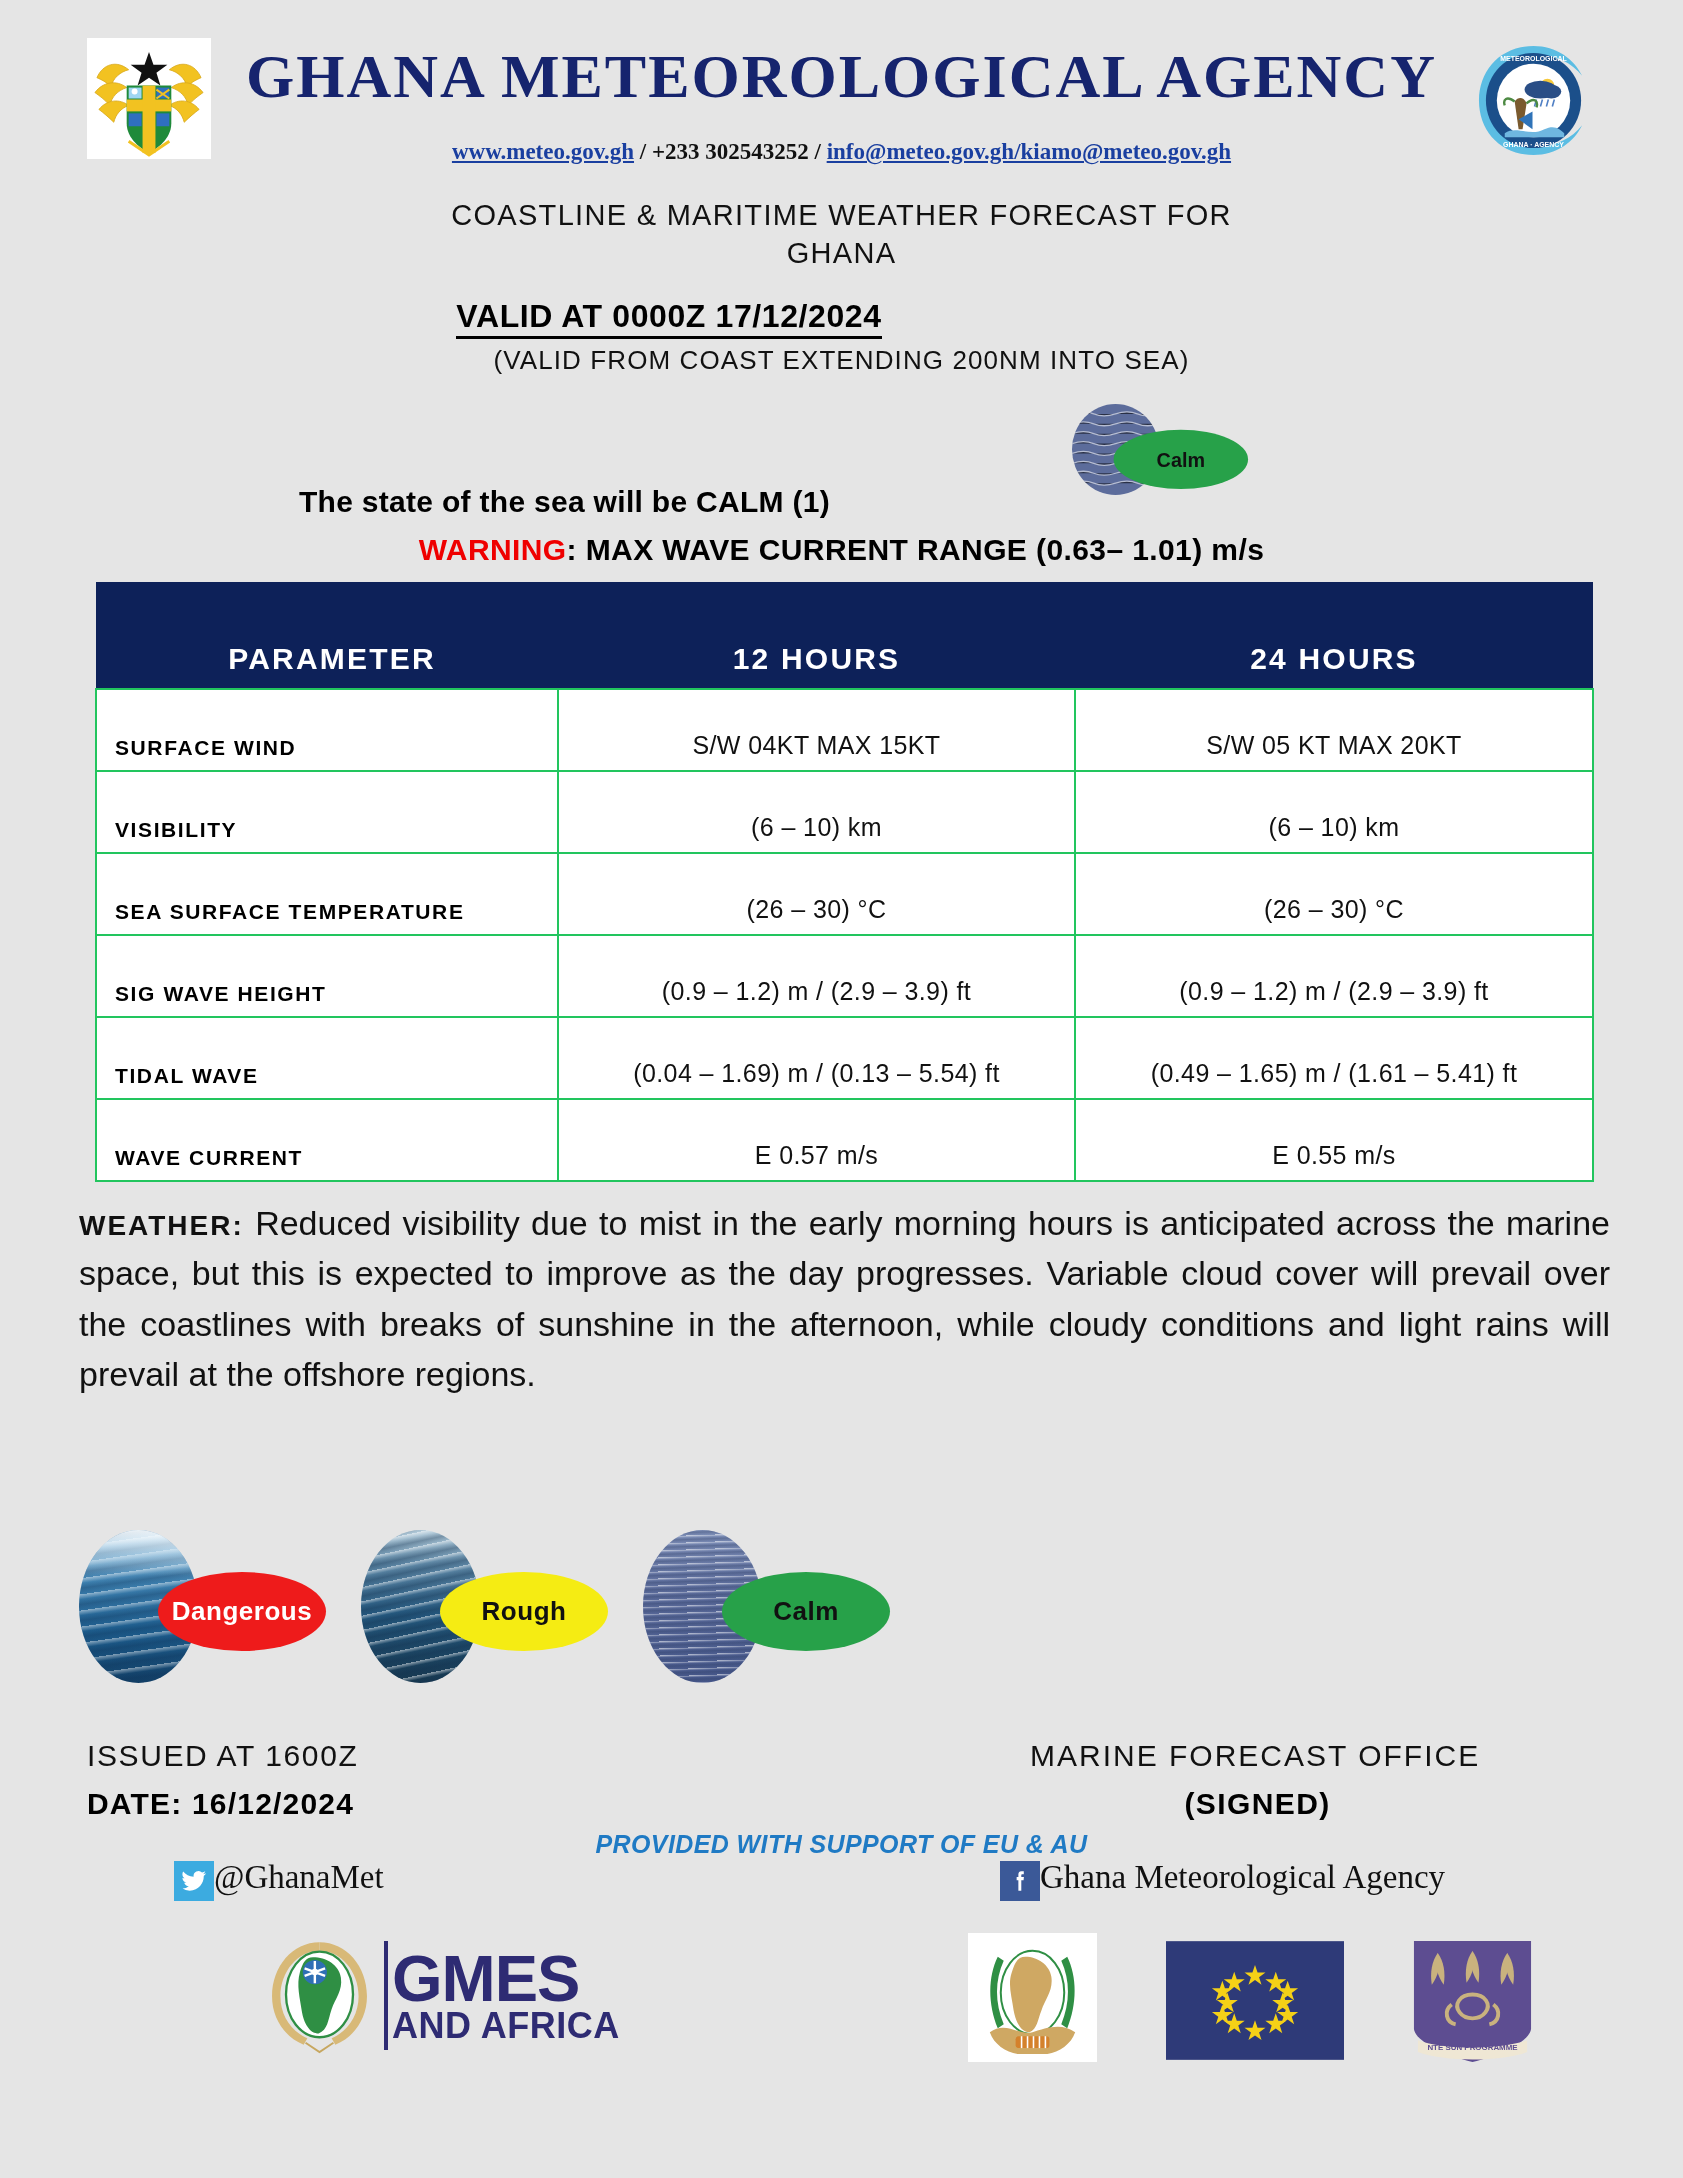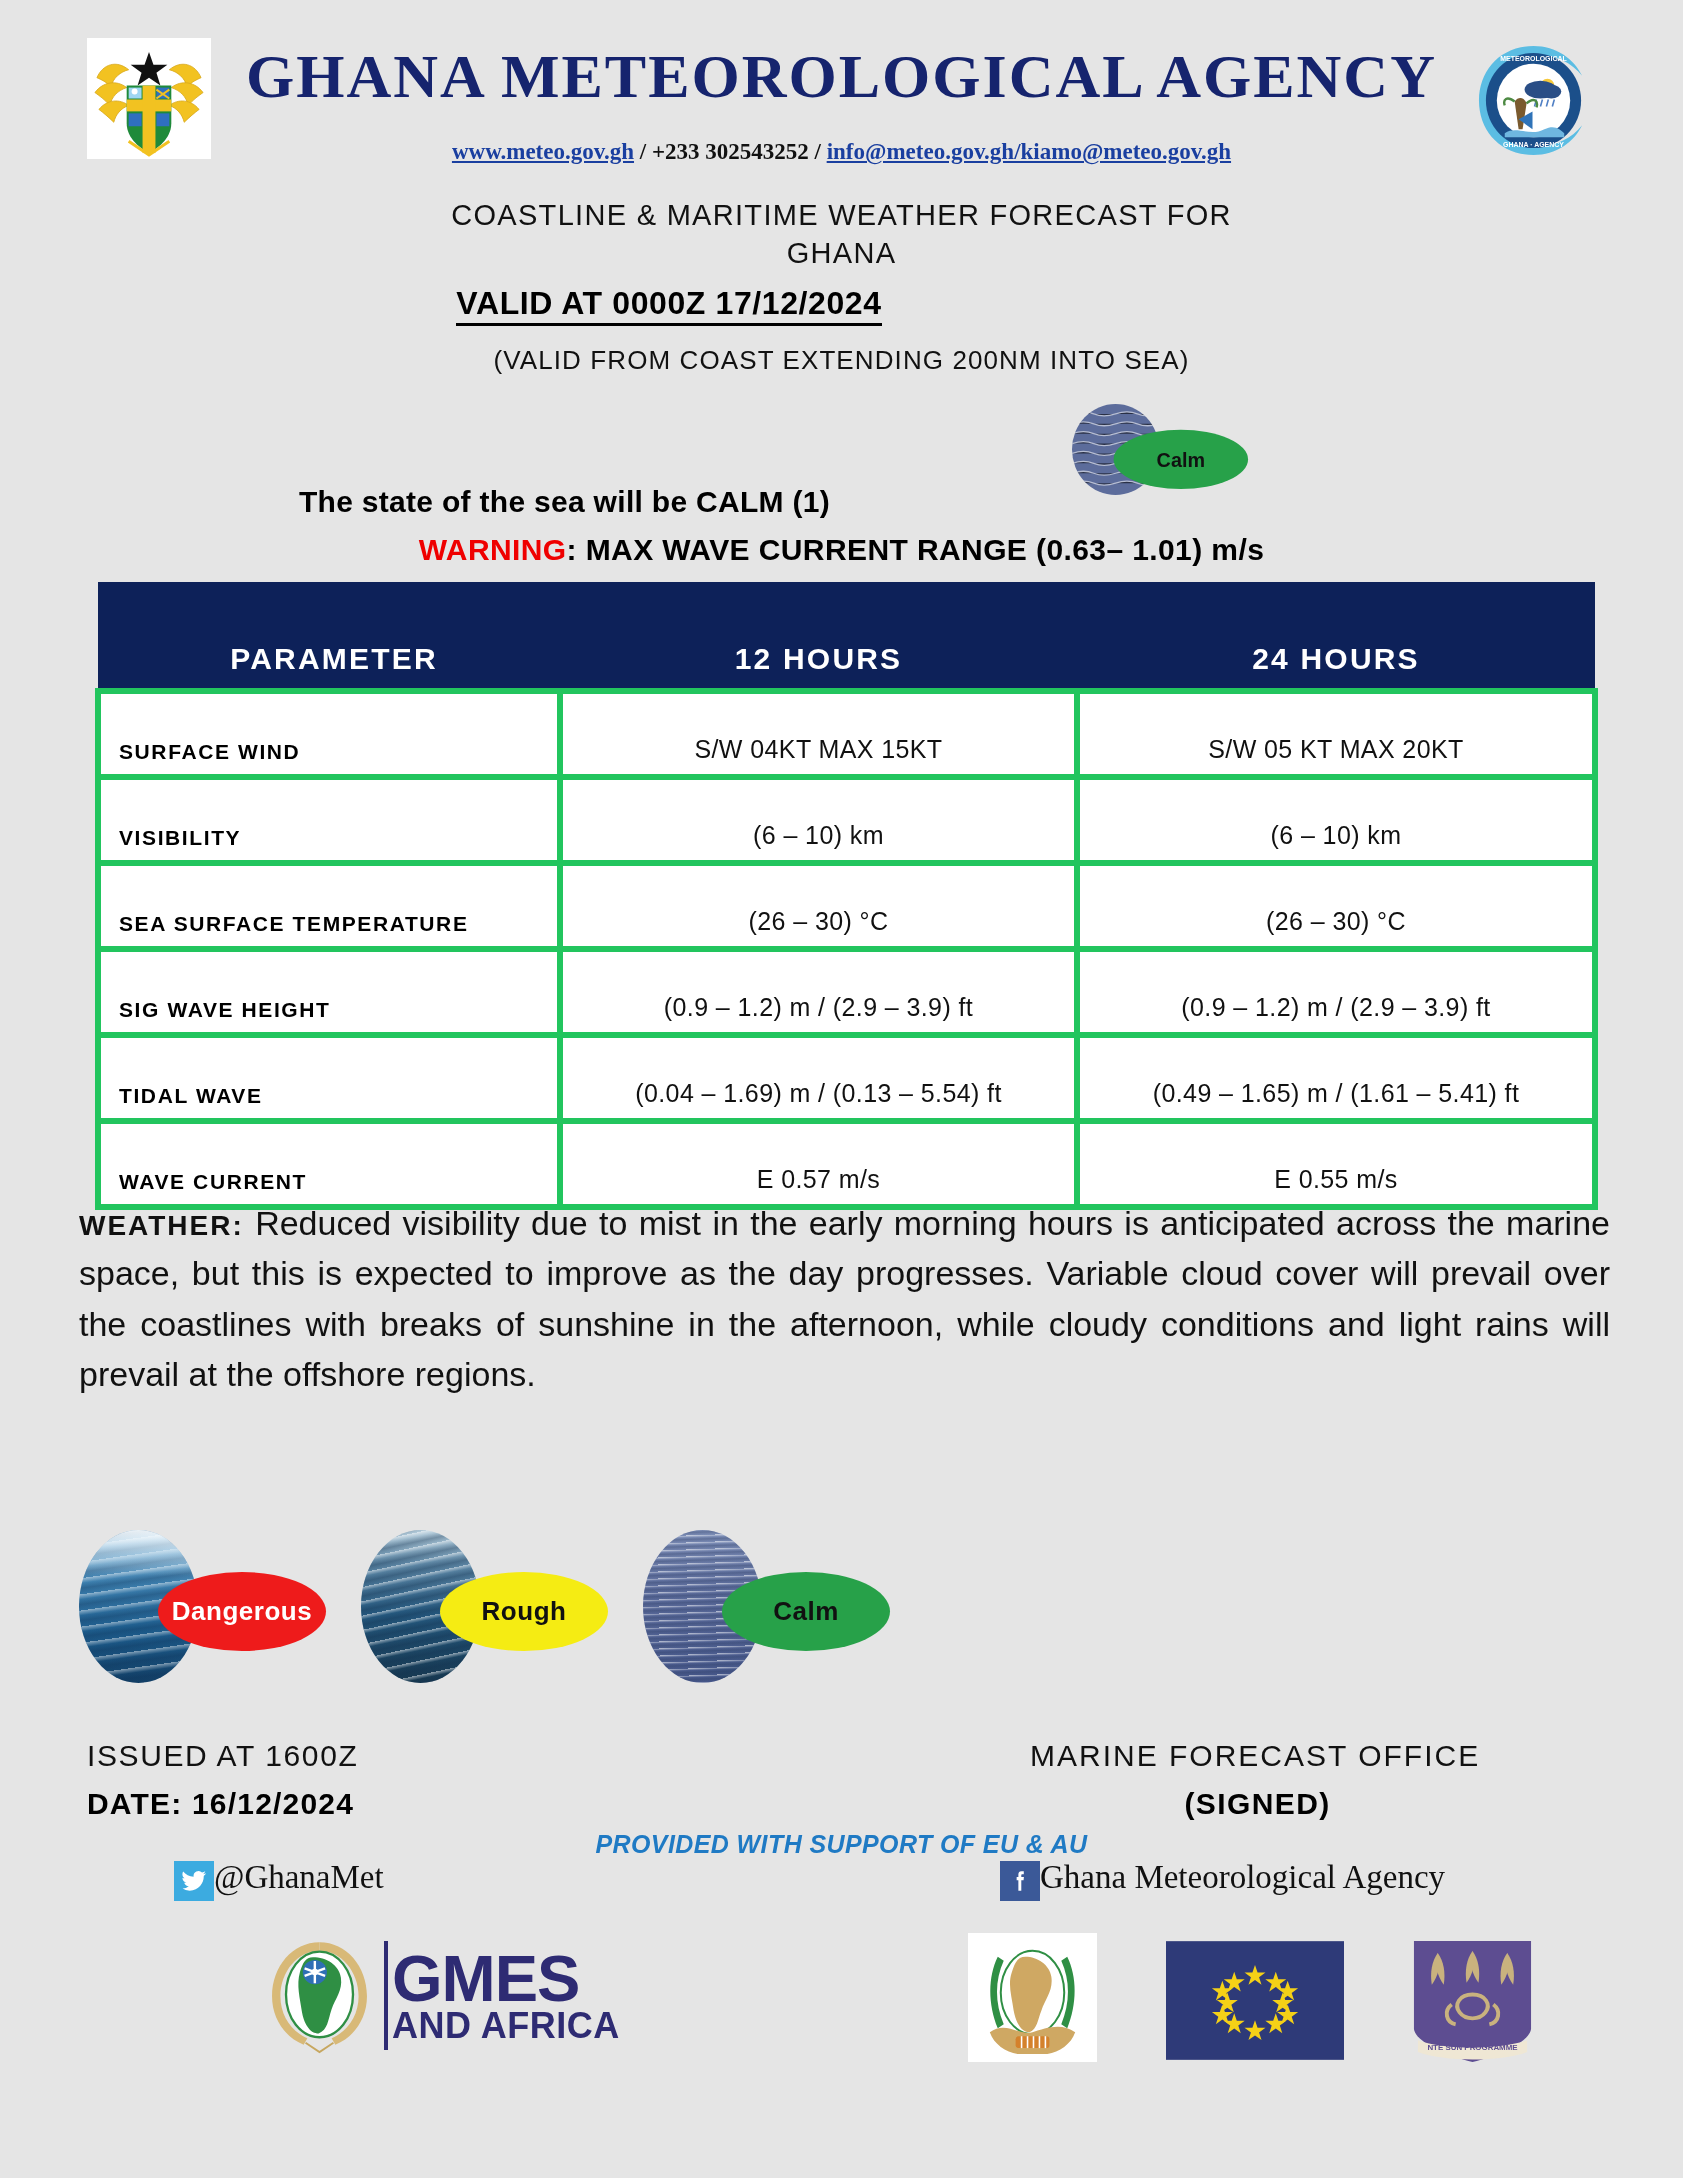--- a/index.html
+++ b/index.html
@@ -85,21 +85,21 @@
     width: 1683px;
     text-align: center;
     font-size: 29px;
     letter-spacing: 1.3px;
     line-height: 1.32;
     color: #111;
   }
   .valid-at {
     position: absolute;
     left: 0;
-    top: 285px;
+    top: 298px;
     width: 1338px;
     text-align: center;
     font-size: 32px;
     font-weight: bold;
     letter-spacing: 0.6px;
     color: #000;
   }
   .valid-at span { border-bottom: 3px solid #000; padding-bottom: 2px; }
   .valid-from {
     position: absolute;
@@ -166,21 +166,21 @@
     vertical-align: bottom;
     padding: 0 0 12px 0;
     font-size: 30px;
     font-weight: bold;
     letter-spacing: 2.2px;
     text-align: center;
     border: none;
   }
   table.forecast thead th.p-head { padding-left: 10px; }
   table.forecast tbody td {
-    border: 6px solid #22c55e;
+    border: 2px solid #22c55e;
     height: 69px;
     vertical-align: bottom;
     padding-bottom: 10px;
     background: #fff;
   }
   table.forecast tbody td.param {
     font-size: 21px;
     font-weight: bold;
     letter-spacing: 1.6px;
     padding-left: 18px;

